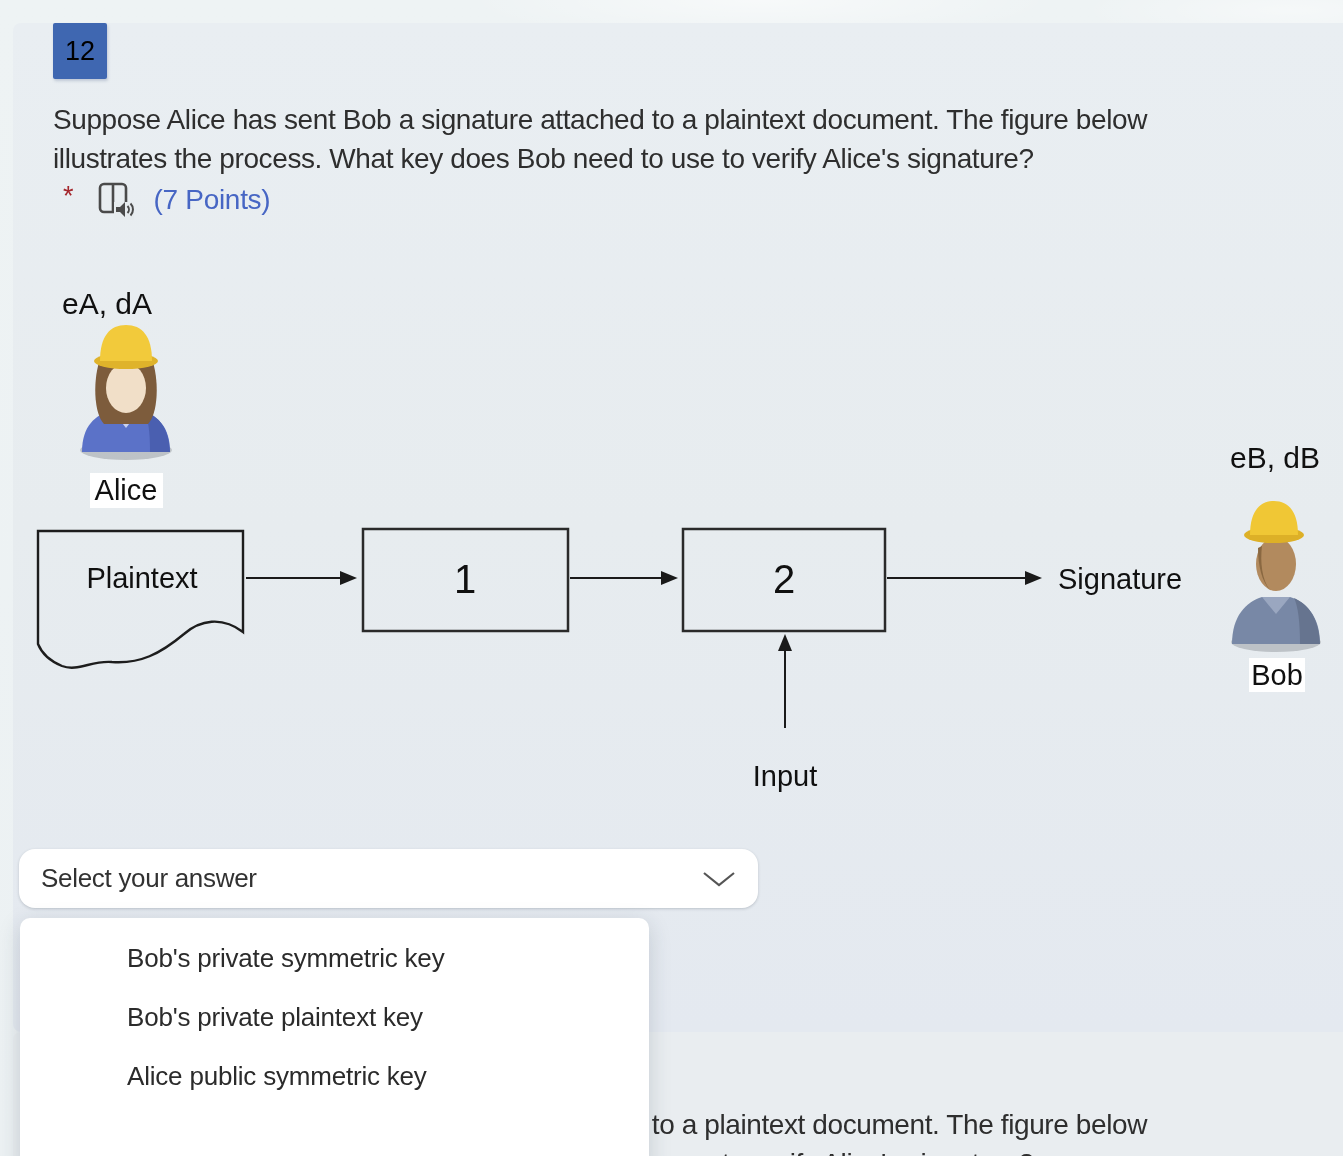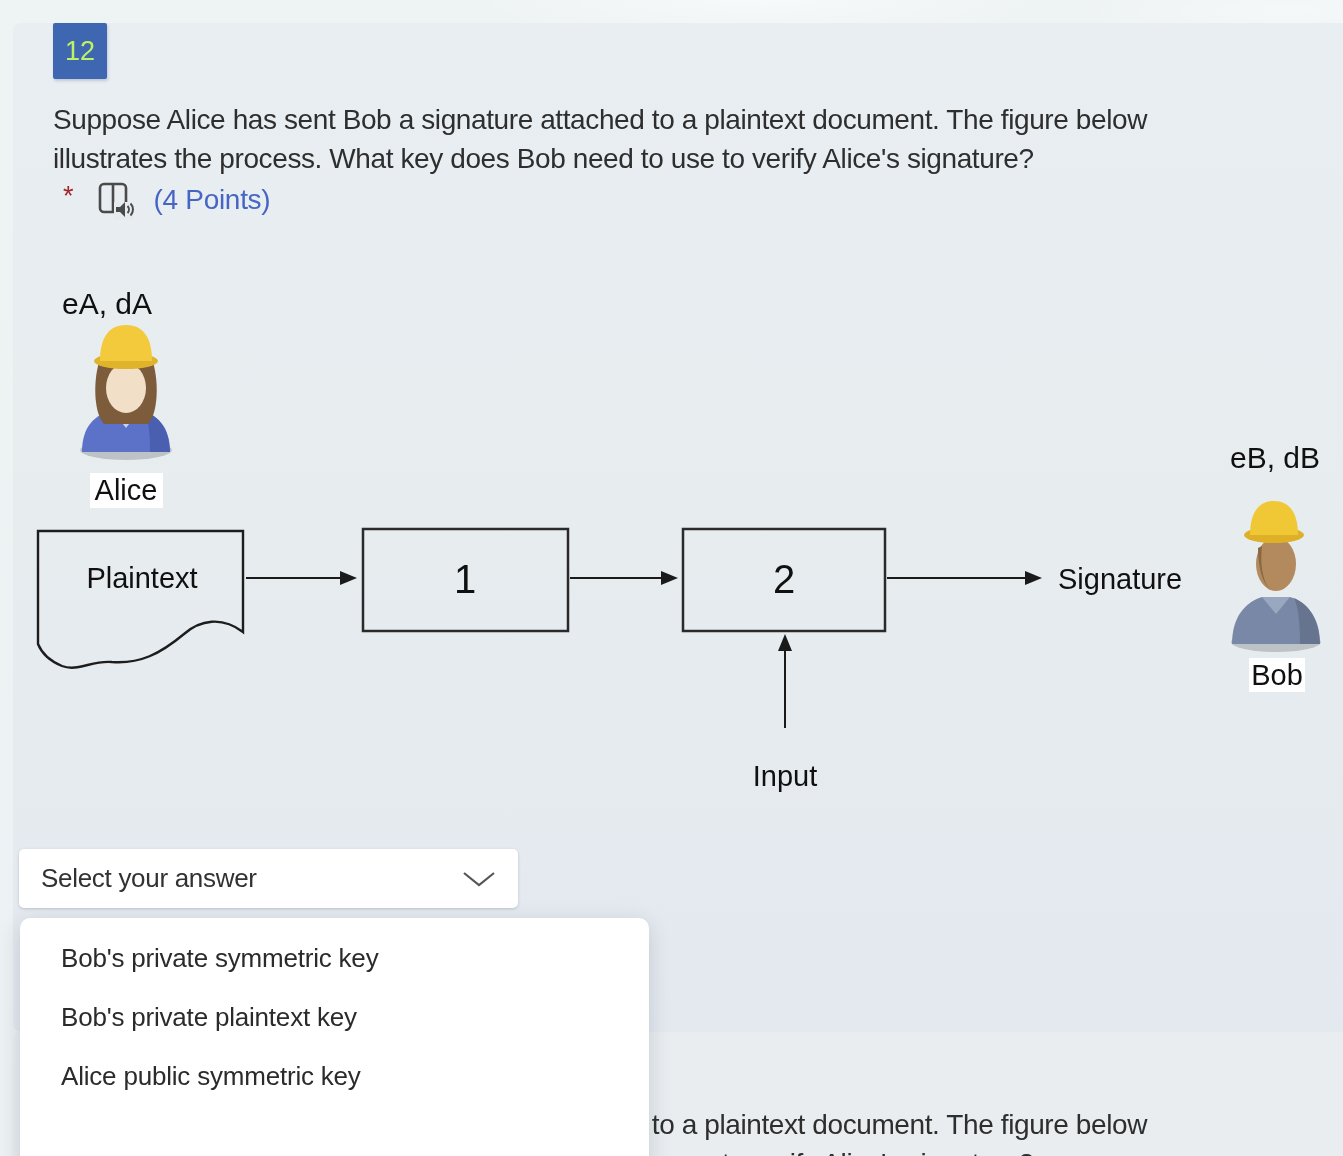--- a/index.html
+++ b/index.html
@@ -20,52 +20,52 @@
     z-index:1;
   }
   .card2{
     top:1032px;height:124px;
     background:#e9edf0;
     border-radius:8px 0 0 0;
     z-index:2;
   }
   .badge{
     position:absolute;left:40px;top:0;width:54px;height:56px;
-    background:#3f67b1;color:#bef264;font-size:27px;
+    background:#3f67b1;color:#000000;font-size:27px;
     display:flex;align-items:center;justify-content:center;
     border-radius:2px;box-shadow:1px 2px 3px rgba(70,90,130,.25);
   }
   .qtext{position:absolute;left:40px;top:77px;width:1275px;
     font-size:28px;line-height:39px;letter-spacing:-0.4px;color:#2e2e2e;}
   .meta{position:absolute;left:50px;top:155px;height:44px;display:flex;align-items:center;}
   .req{color:#a4262c;font-size:27px;margin-right:22px;position:relative;top:-4px;}
   .reader{display:inline-flex;margin-right:20px;cursor:pointer;}
   .points{color:#4766c4;font-size:28px;letter-spacing:-0.3px;}
   .diagram{position:absolute;left:0;top:207px;}
   .diagram text{font-family:"Liberation Sans", sans-serif;fill:#101010;}
   .dlabel{font-size:29px;}
   .dkeys{font-size:30px;}
   .dnum{font-size:40px;}
   .select-box{
-    position:absolute;left:19px;top:849px;width:499px;height:59px;
-    background:#ffffff;border-radius:5px;z-index:5;cursor:pointer;
+    position:absolute;left:19px;top:849px;width:739px;height:59px;
+    background:#ffffff;border-radius:16px;z-index:5;cursor:pointer;
     box-shadow:0 1px 3px rgba(40,55,70,.22);
     display:flex;align-items:center;
   }
   .select-box .ph{margin-left:22px;font-size:26px;letter-spacing:-0.3px;color:#323232;flex:1;}
   .select-box .chev{margin-right:22px;display:inline-flex;}
   .panel{
     position:absolute;left:20px;top:918px;width:629px;height:256px;
     background:#ffffff;border-radius:10px;z-index:10;
     box-shadow:0 6px 22px rgba(40,55,70,.18);
     padding-top:11px;box-sizing:border-box;
   }
   .option{
     height:59px;display:flex;align-items:center;
-    padding-left:41px;font-size:26px;letter-spacing:-0.2px;color:#2b2b2b;cursor:pointer;
+    padding-left:107px;font-size:26px;letter-spacing:-0.2px;color:#2b2b2b;cursor:pointer;
   }
   .qtext2{position:absolute;left:40px;top:73px;width:1275px;
     font-size:28px;line-height:39px;letter-spacing:-0.4px;color:#2e2e2e;}
 </style>
 </head>
 <body>
 
 <div class="card card1">
   <div class="badge">12</div>
 
@@ -79,21 +79,21 @@
     <span class="reader">
       <svg width="38" height="40" viewBox="0 0 38 40">
         <rect x="4" y="4" width="26" height="28" rx="4" fill="none" stroke="#4a4a4a" stroke-width="2.6"></rect>
         <line x1="17" y1="4" x2="17" y2="32" stroke="#4a4a4a" stroke-width="2.6"></line>
         <rect x="18" y="22" width="20" height="18" fill="#e6ebee"></rect>
         <polygon points="20,27 24,27 29,22 29,37 24,32 20,32" fill="#4a4a4a"></polygon>
         <path d="M31.5,26 a5,5 0 0 1 0,7" fill="none" stroke="#4a4a4a" stroke-width="2"></path>
         <path d="M34.5,23.5 a8.5,8.5 0 0 1 0,12" fill="none" stroke="#4a4a4a" stroke-width="2"></path>
       </svg>
     </span>
-    <span class="points">(4 Points)</span>
+    <span class="points">(7 Points)</span>
   </div>
 
   <svg class="diagram" width="1330" height="580" viewBox="13 0 1330 580">
 
     <text class="dkeys" x="62" y="84">eA, dA</text>
     <g>
       <ellipse cx="126" cy="220" rx="46" ry="10" fill="#9aa0a6" opacity="0.55"></ellipse>
       <path d="M82,222 C82,196 95,185 112,180 L140,180 C157,185 170,196 170,222 Z" fill="#5b72c8"></path>
       <path d="M144,181 C158,186 169,197 170,222 L150,222 C150,200 148,188 144,181 Z" fill="#4a5fb0"></path>
       <path d="M112,180 L126,198 L140,180 Z" fill="#c9d2ef"></path>

